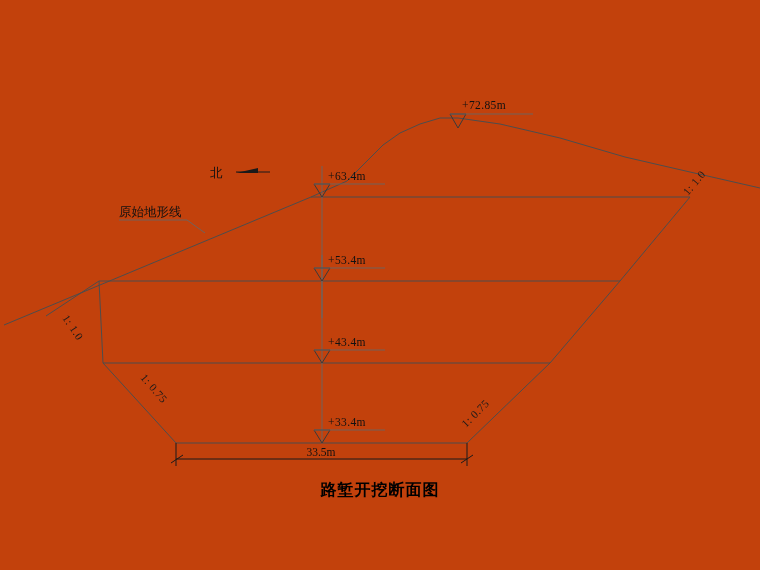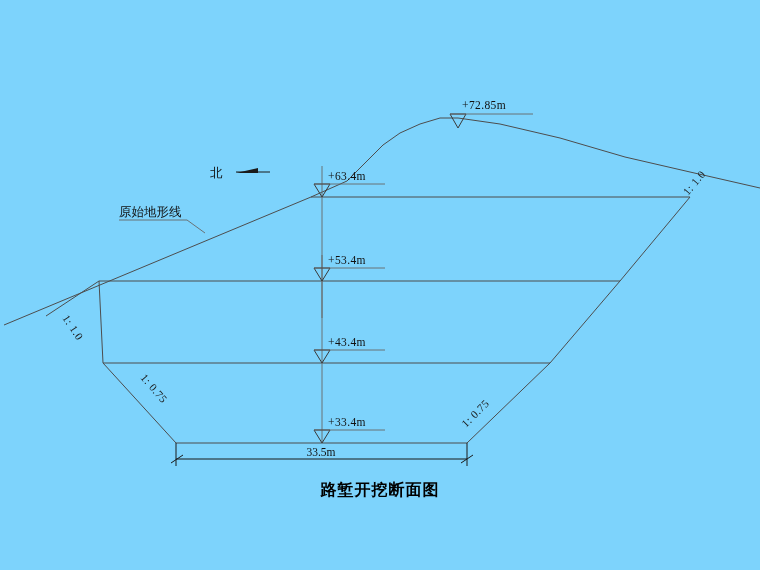--- a/index.html
+++ b/index.html
@@ -10,21 +10,21 @@
   body {
     width: 760px;
     height: 570px;
     font-family: "Liberation Serif", serif;
     overflow: hidden;
   }
   #drawing-root {
     position: relative;
     width: 760px;
     height: 570px;
-    background: #7dd3fc;
+    background: #c2410c;
   }
   svg#cad-canvas {
     position: absolute;
     left: 0;
     top: 0;
     width: 760px;
     height: 570px;
     display: block;
   }
   .ln {

